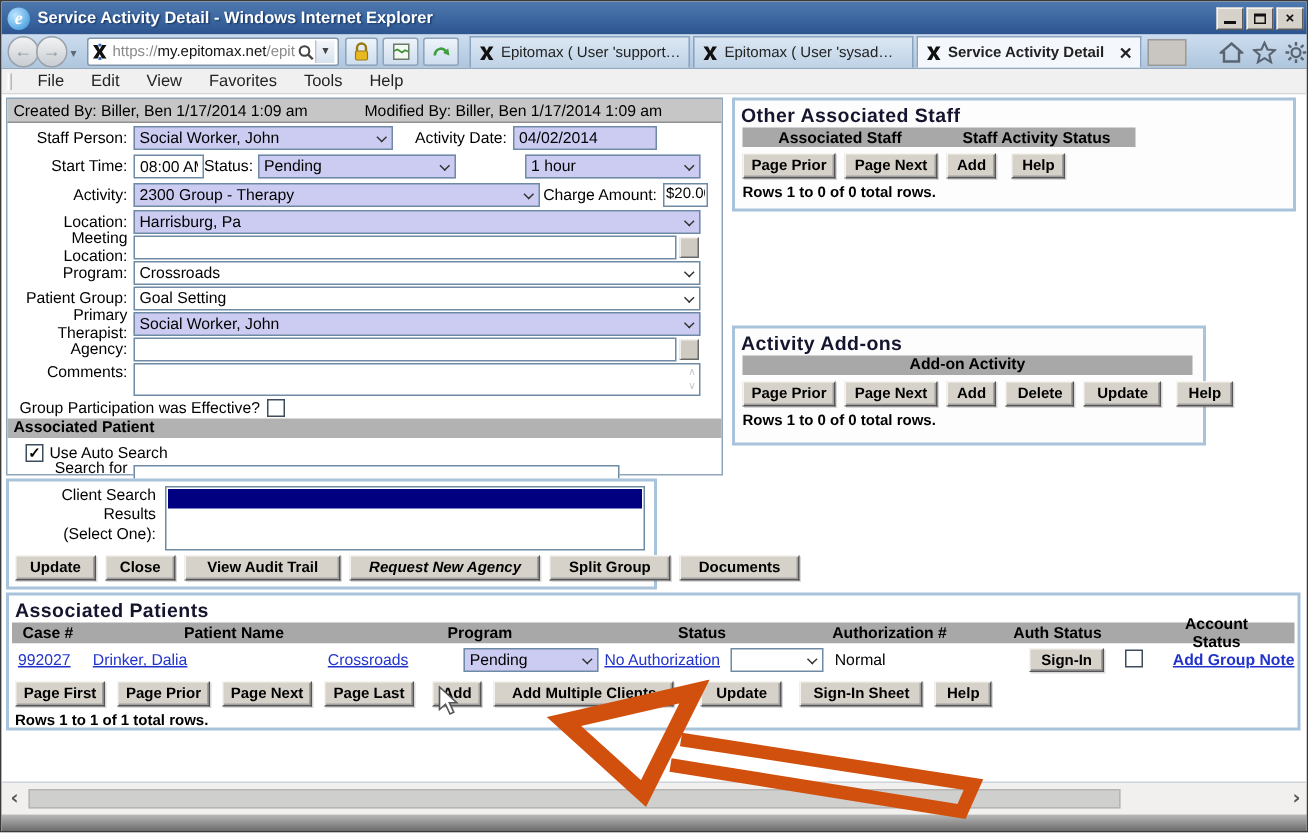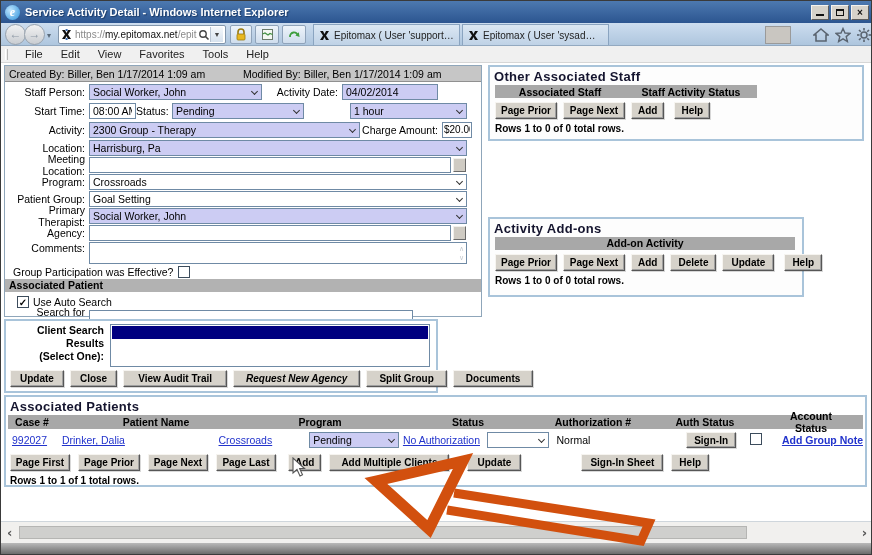--- a/index.html
+++ b/index.html
@@ -158,20 +158,27 @@
       <svg width="11" height="11" style="flex:none;margin-right:4px;">
         <path d="M1 1 L4 1 L5.5 4 L7 1 L10 1 L7 5.5 L10 10 L7 10 L5.5 7 L4 10 L1 10 L4 5.5 Z" fill="#111"></path>
       </svg>
       <span class="tlabel">Epitomax ( User 'support' logge...</span>
     </div>
     <div class="tab" style="left:461px;width:147px;">
       <svg width="11" height="11" style="flex:none;margin-right:4px;">
         <path d="M1 1 L4 1 L5.5 4 L7 1 L10 1 L7 5.5 L10 10 L7 10 L5.5 7 L4 10 L1 10 L4 5.5 Z" fill="#111"></path>
       </svg>
       <span class="tlabel">Epitomax ( User 'sysadmin121' l...</span>
+    </div>
+    <div class="tab active" style="left:610px;width:150px;">
+      <svg width="11" height="11" style="flex:none;margin-right:4px;">
+        <path d="M1 1 L4 1 L5.5 4 L7 1 L10 1 L7 5.5 L10 10 L7 10 L5.5 7 L4 10 L1 10 L4 5.5 Z" fill="#111"></path>
+      </svg>
+      <span class="tlabel">Service Activity Detail</span>
+      <span class="tab-close">✕</span>
     </div>
     <div class="newtab-stub" style="left:764px;"></div>
     <svg class="navicon" style="left:812px;" viewBox="0 0 16 16">
       <path d="M8 2 L15 8 L13 8 L13 14 L3 14 L3 8 L1 8 Z" fill="none" stroke="#5a6470" stroke-width="1.6"></path>
     </svg>
     <svg class="navicon" style="left:834px;" viewBox="0 0 16 16">
       <path d="M8 1.5 L10 6 L15 6.4 L11.2 9.6 L12.4 14.5 L8 11.8 L3.6 14.5 L4.8 9.6 L1 6.4 L6 6 Z" fill="none" stroke="#5a6470" stroke-width="1.4"></path>
     </svg>
     <svg class="navicon" style="left:855px;" viewBox="0 0 16 16">
       <circle cx="8" cy="8" r="3" fill="none" stroke="#5a6470" stroke-width="1.5"></circle>
@@ -292,21 +299,21 @@
         <span class="cbox">✓</span>
         <span style="font-size:10.5px; margin-left:4px;">Use Auto Search</span>
       </div>
       <div class="frow" style="height:18px;">
         <span class="lw">Search for Client:</span>
         <input class="inp" style="width: 324px;" value="">
       </div>
     </div>
 
     <div class="panel" style="left:3px; top:256px; width:434px; height:74px; background:#fff;">
-      <div style="display:flex; padding:3px 2px 0 2px;font-weight:bold;">
+      <div style="display:flex; padding:3px 2px 0 2px;">
         <div style="width:102px; text-align:right; padding-right:6px; font-size:10.5px; line-height:13px;">
           <div>Client Search</div>
           <div>Results</div>
           <div>(Select One):</div>
         </div>
         <div class="listbox" style="width:320px; height:43px;">
           <div class="listsel"></div>
         </div>
       </div>
       <div style="display:flex; gap:6px; padding:3px 0 0 4px;">
@@ -389,21 +396,21 @@
         <span style="flex:1; padding-left:8px;"><a class="link" style="font-weight:bold;">Add Group Note</a></span>
       </div>
       <div style="display:flex; gap:8px; padding:3px 0 0 4px; align-items:flex-start;">
         <div class="btn" style="width:60px;">Page First</div>
         <div class="btn" style="width:62px;">Page Prior</div>
         <div class="btn" style="width:60px;">Page Next</div>
         <div class="btn" style="width:60px; margin-right:4px;">Page Last</div>
         <div class="btn" style="padding:0 6px;">Add</div>
         <div class="btn" style="width:120px; margin-right:10px;">Add Multiple Clients</div>
         <div class="btn" style="padding:0 9px; margin-right:4px;">Update</div>
-        <div class="btn" style="width:82px;margin-left:48px;">Sign-In Sheet</div>
+        <div class="btn" style="width:82px;">Sign-In Sheet</div>
         <div class="btn" style="padding:0 7px;">Help</div>
       </div>
       <div class="rowstext" style="padding:4px 0 0 4px;">Rows 1 to 1 of 1 total rows.</div>
     </div>
   </div>
 
   <div class="hscroll">
     <span class="hs-arrow" style="left:6px;">‹</span>
     <div class="hs-thumb"></div>
     <span class="hs-arrow" style="right:6px;">›</span>

